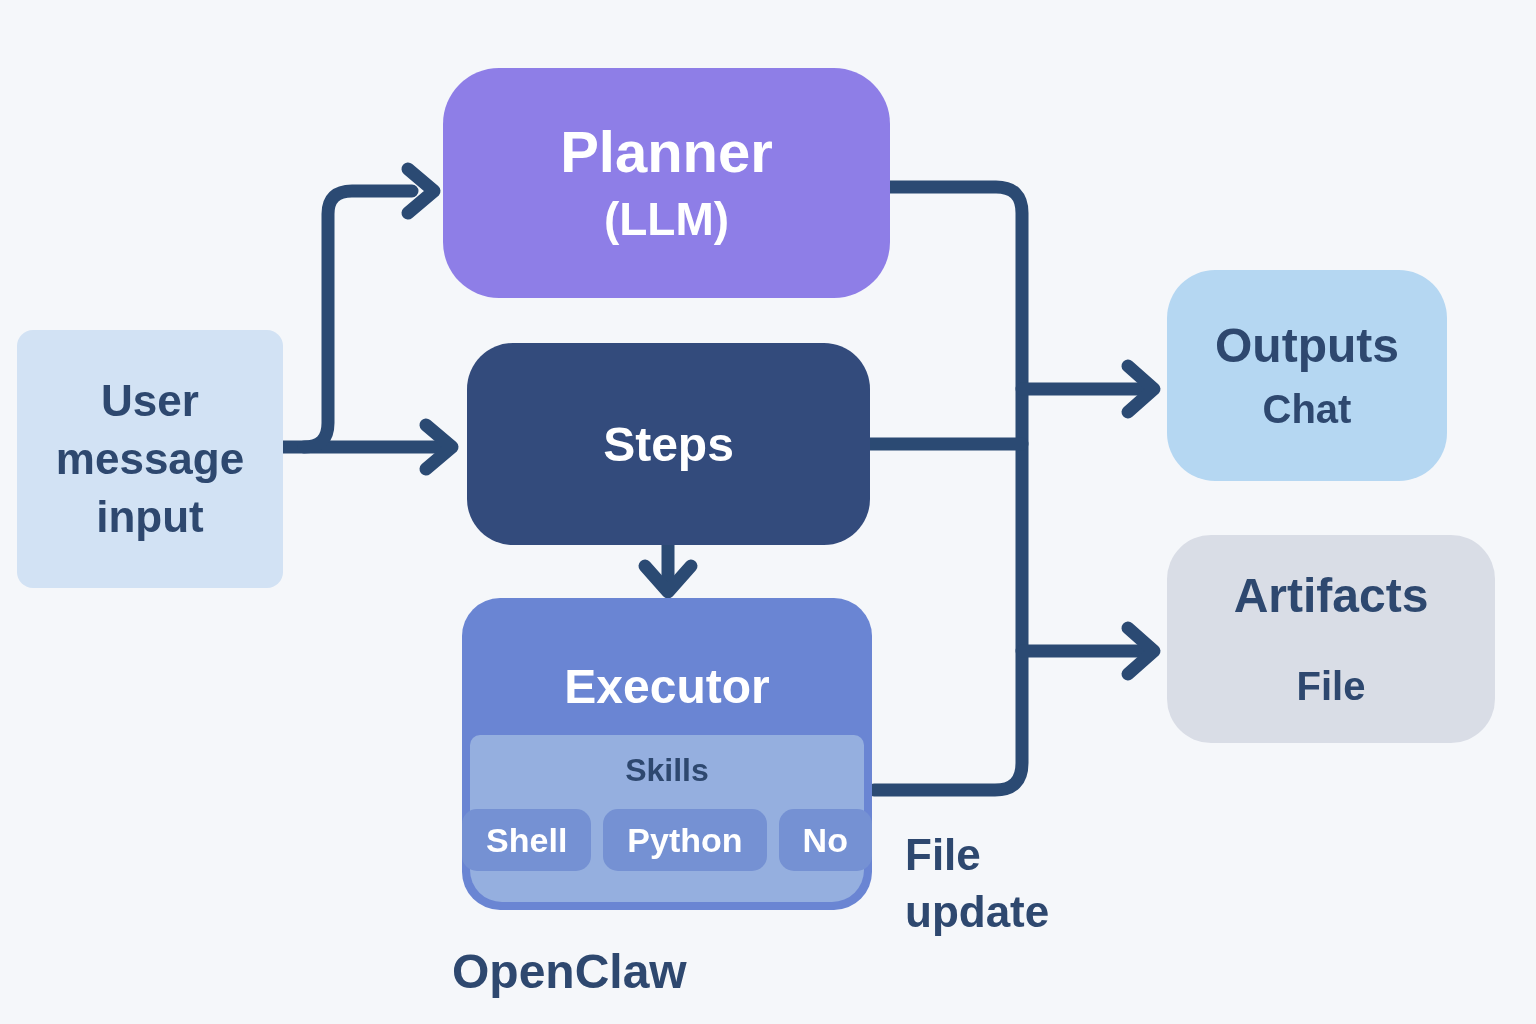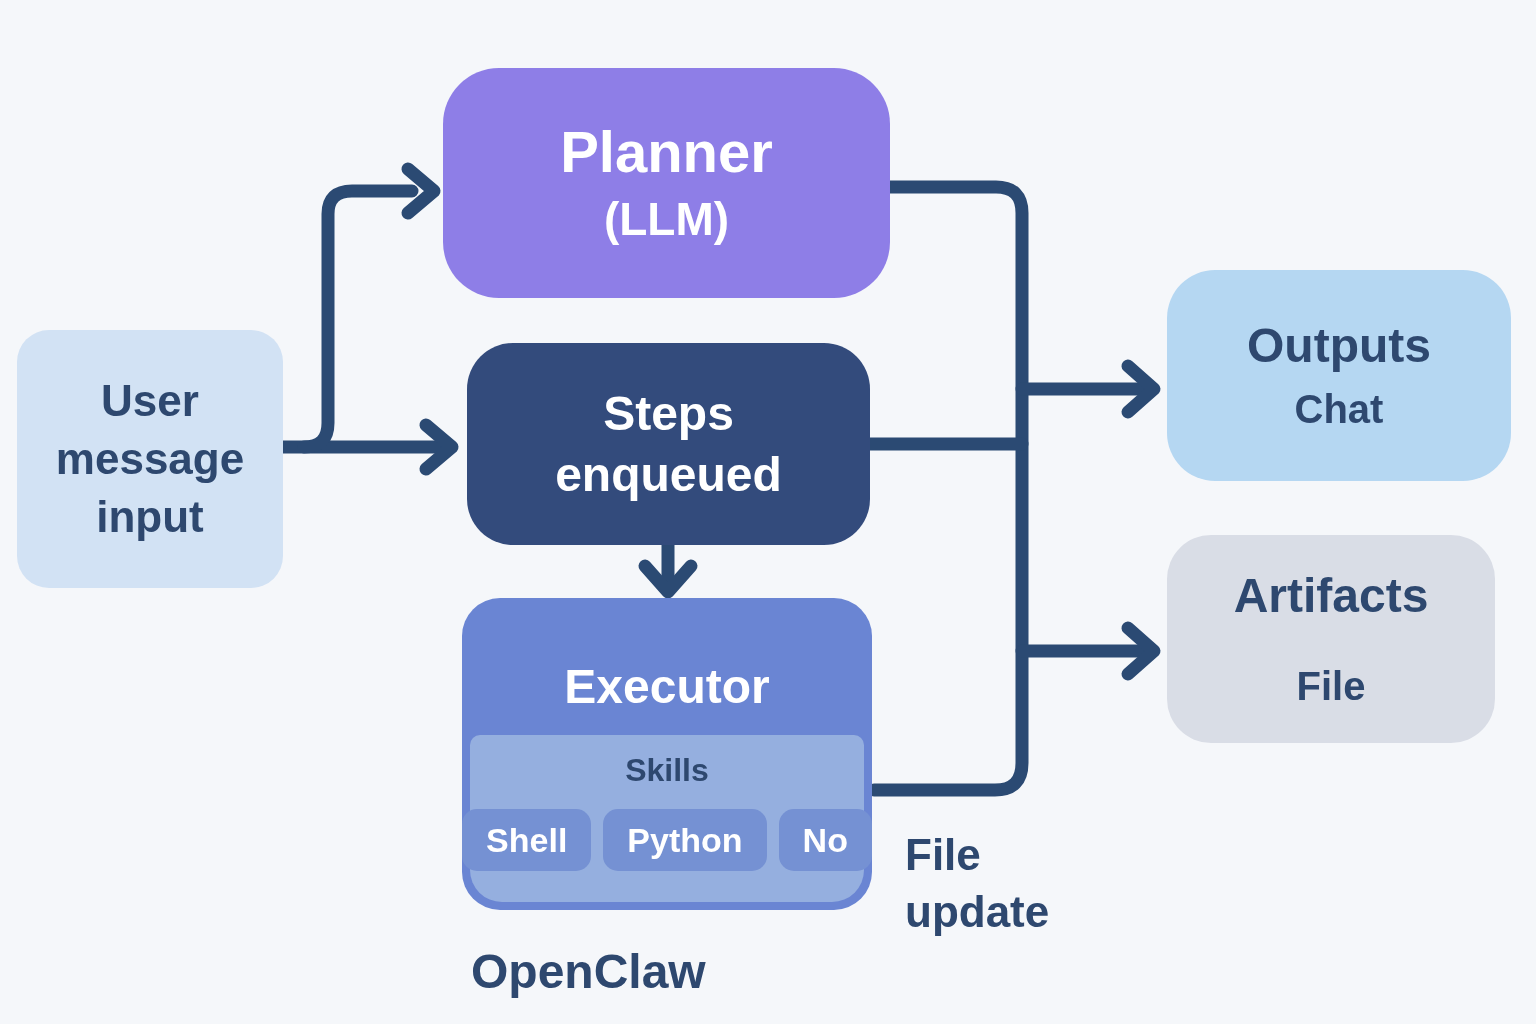--- a/index.html
+++ b/index.html
@@ -14,44 +14,44 @@
     position:relative; overflow:hidden;
     background:var(--background);
     font-family:"Liberation Sans","DejaVu Sans",sans-serif;
     color:var(--text-navy);
   }
   .stage { position:absolute; inset:0; width:1536px; height:1024px; }
   svg.wires { position:absolute; inset:0; z-index:1; }
   svg.wires path { fill:none; stroke:var(--connector); stroke-width:13; stroke-linecap:round; stroke-linejoin:round; }
   .node { position:absolute; z-index:2; display:flex; flex-direction:column; align-items:center; justify-content:center; }
 
-  .user-box { left:17px; top:330px; width:266px; height:258px; background:var(--user-box); border-radius:32px; }
+  .user-box { left:17px; top:330px; width:266px; height:258px; background:var(--user-box); border-radius:16px; }
   .user-box .ln { font-size:44px; font-weight:700; line-height:58px; }
 
   .planner-box { left:443px; top:68px; width:447px; height:230px; background:var(--planner-box); border-radius:56px; color:var(--box-text-light); }
   .planner-box .title { font-size:58px; font-weight:700; line-height:66px; }
   .planner-box .subtitle { font-size:46px; font-weight:600; line-height:56px; margin-top:6px; }
 
   .steps-box { left:467px; top:343px; width:403px; height:202px; background:var(--steps-box); border-radius:46px; color:var(--box-text-light); }
   .steps-box .ln { font-size:48px; font-weight:700; line-height:61px; }
 
   .executor-box { left:462px; top:598px; width:410px; height:312px; background:var(--executor-box); border-radius:38px; justify-content:flex-start; }
   .executor-box .title { height:176px; display:flex; align-items:center; font-size:48px; font-weight:700; color:var(--box-text-light); }
   .skills-panel { position:absolute; left:8px; right:8px; top:137px; bottom:8px; background:var(--skills-panel); border-radius:10px 10px 32px 32px; display:flex; flex-direction:column; align-items:center; }
   .skills-label { font-size:32px; font-weight:700; line-height:46px; margin-top:12px; color:var(--text-navy); }
   .chips { display:flex; gap:12px; margin-top:16px; }
   .chip { background:var(--skill-chip); color:var(--box-text-light); font-size:34px; font-weight:600; height:62px; display:flex; align-items:center; border-radius:15px; padding:0 24px; }
 
-  .outputs-box { left:1167px; top:270px; width:344px; height:211px; background:var(--outputs-box); border-radius:48px; }
+  .outputs-box { left:1167px; top:270px; width:280px; height:211px; background:var(--outputs-box); border-radius:48px; }
   .artifacts-box { left:1167px; top:535px; width:328px; height:208px; background:var(--artifacts-box); border-radius:44px;gap:27px; }
   .outputs-box .title, .artifacts-box .title { font-size:48px; font-weight:700; line-height:58px; }
   .outputs-box .subtitle, .artifacts-box .subtitle { font-size:40px; font-weight:600; line-height:52px; margin-top:8px; }
 
   .state-update { position:absolute; left:905px; top:826px; z-index:2; font-size:44px; font-weight:700; line-height:57px; }
-  .brand { position:absolute; left:471px; top:944px; z-index:2; font-size:48px; font-weight:700; }
+  .brand { position:absolute; left:452px; top:944px; z-index:2; font-size:48px; font-weight:700; }
 </style>
 </head>
 <body>
 
 <div class="stage">
 
   <svg class="wires" viewBox="0 0 1536 1024">
     <path d="M 283 447 H 440"></path>
     <path d="M 426 425 L 452 447 L 426 469"></path>
     <path d="M 304 447 Q 328 447 328 423 L 328 214 Q 328 191 352 191 H 412"></path>
@@ -72,21 +72,20 @@
     <div class="ln">input</div>
   </div>
 
   <div class="node planner-box">
     <div class="title">Planner</div>
     <div class="subtitle">(LLM)</div>
   </div>
 
   <div class="node steps-box">
     <div class="ln">Steps</div>
-    <div class="ln">enqueued</div>
   </div>
 
   <div class="node executor-box">
     <div class="title">Executor</div>
     <div class="skills-panel">
       <div class="skills-label">Skills</div>
       <div class="chips">
         <div class="chip">Shell</div>
         <div class="chip">Python</div>
         <div class="chip">No</div>

